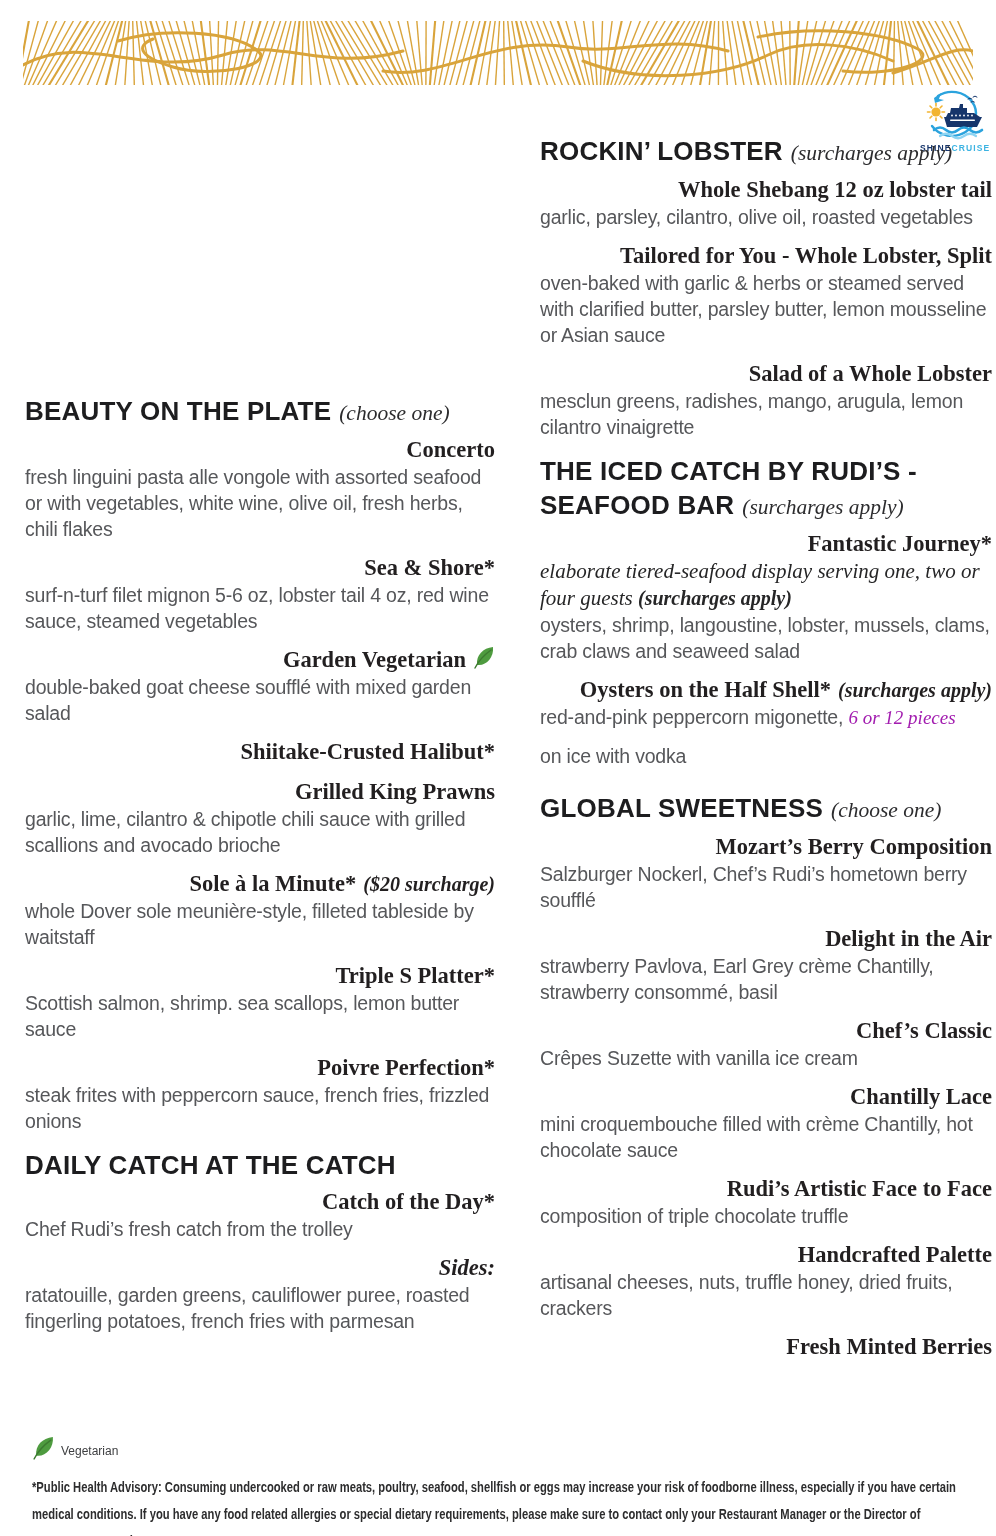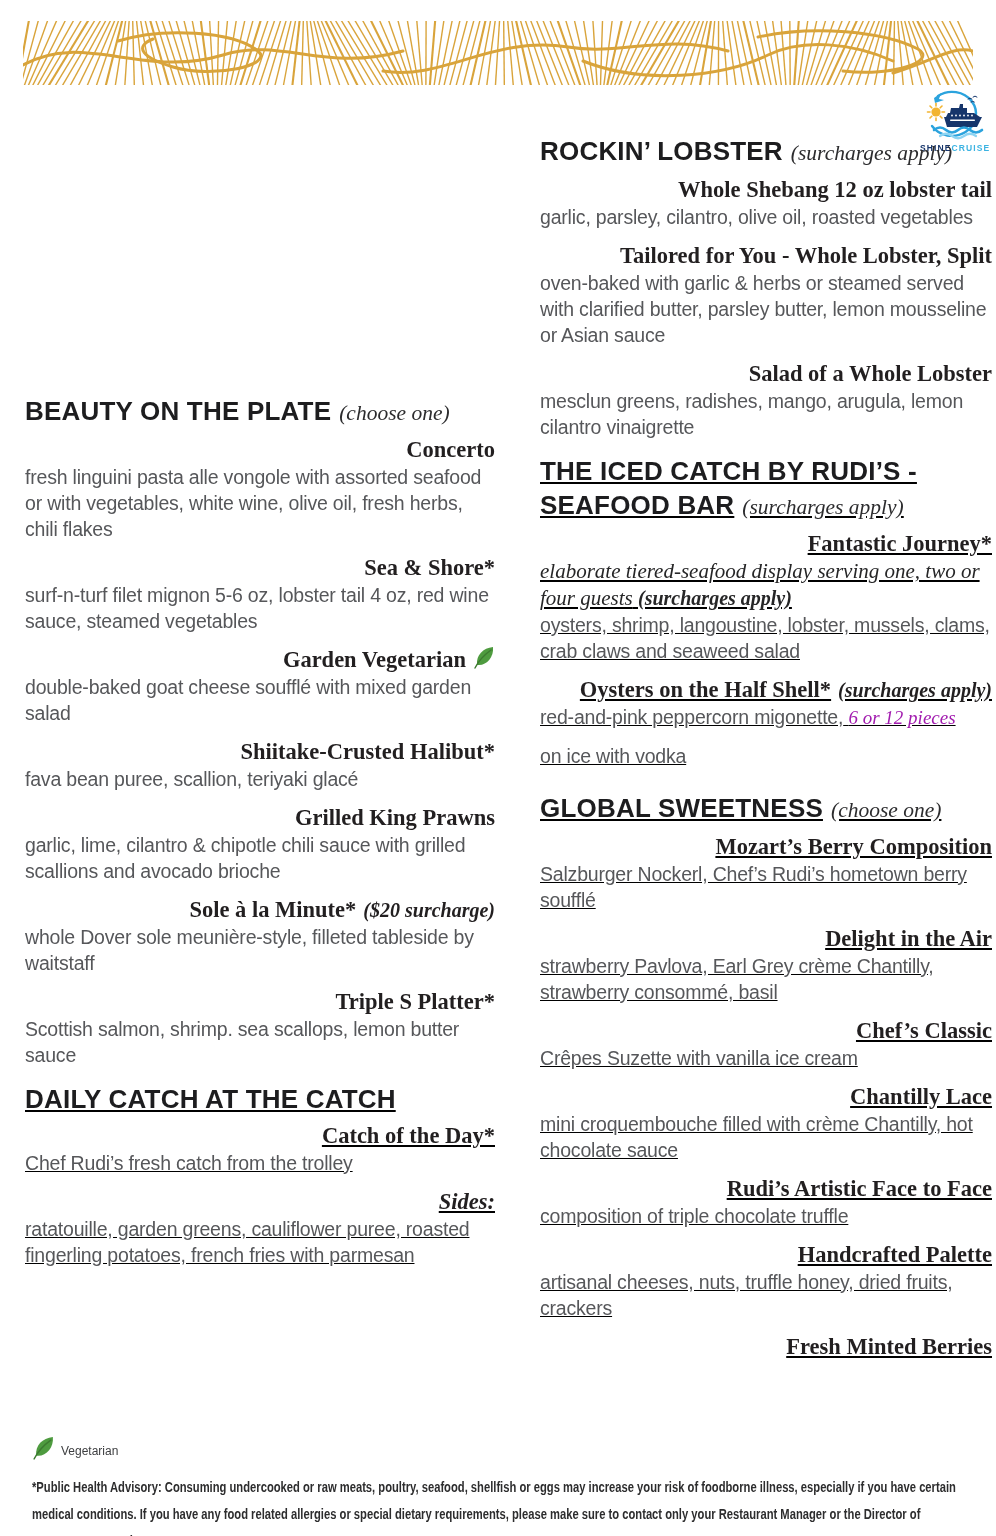--- a/index.html
+++ b/index.html
@@ -17,21 +17,21 @@
                font-family:"Liberation Sans", sans-serif; white-space:nowrap; }
   .logo-text .t1 { color:#16356b; }
   .logo-text .t2 { color:#3cb3e2; }
 
   
   .col { position:absolute; }
   .col-left  { left:25px;  top:378px; width:470px; }
   .col-right { left:540px; top:118px; width:452px; }
 
   .section { margin-top:16px; }
-  .section + .section { margin-top:14px;text-decoration:underline; }
+  .section + .section { margin-top:14px; }
   .section.gap-lg { margin-top:22px; }
 
   .sec-title { font-family:"Liberation Sans", sans-serif; font-weight:700;
                font-size:26px; line-height:34px; color:#1d1d1f; letter-spacing:.2px;
                margin-bottom:6px; }
   .sec-note { font-family:"Liberation Serif", serif; font-style:italic; font-weight:400;
               font-size:21.5px; color:#2c2c2e; letter-spacing:0; margin-left:8px; }
 
   .item { margin-bottom:12px; }
   .item-name { font-family:"Liberation Serif", serif; font-weight:700;
@@ -277,38 +277,41 @@
       <div class="item">
         <div class="item-name"><span>Garden Vegetarian</span><svg class="leaf-inline" width="21" height="23" viewBox="0 0 21 23">
               <path d="M3 19 C2 9 9 2 19 1 C20 11 13 19 5 19 Z" fill="#4e9b3f"></path>
               <path d="M1 22 C4 16 10 9 17 4" fill="none" stroke="#3c7a30" stroke-width="1.4" stroke-linecap="round"></path>
             </svg></div>
         <div class="desc">double-baked goat cheese soufflé with mixed garden salad</div>
       </div>
 
       <div class="item">
         <div class="item-name"><span>Shiitake-Crusted Halibut*</span></div>
-        <div class="desc">fava bean puree, scallion, teriyaki glacé</div>
       </div>
 
       <div class="item">
         <div class="item-name"><span>Grilled King Prawns</span></div>
         <div class="desc">garlic, lime, cilantro &amp; chipotle chili sauce with grilled scallions and avocado brioche</div>
       </div>
 
       <div class="item">
         <div class="item-name"><span>Sole à la Minute*</span><span class="name-note">($20 surcharge)</span></div>
         <div class="desc">whole Dover sole meunière-style, filleted tableside by waitstaff</div>
       </div>
 
       <div class="item">
         <div class="item-name"><span>Triple S Platter*</span></div>
         <div class="desc">Scottish salmon, shrimp. sea scallops, lemon butter sauce</div>
       </div>
 
+      <div class="item">
+        <div class="item-name"><span>Poivre Perfection*</span></div>
+        <div class="desc">steak frites with peppercorn sauce, french fries, frizzled onions</div>
+      </div>
     </div>
 
     <div class="section">
       <div class="sec-title"><span>DAILY CATCH AT THE CATCH</span></div>
 
       <div class="item">
         <div class="item-name"><span>Catch of the Day*</span></div>
         <div class="desc">Chef Rudi’s fresh catch from the trolley</div>
       </div>
 

